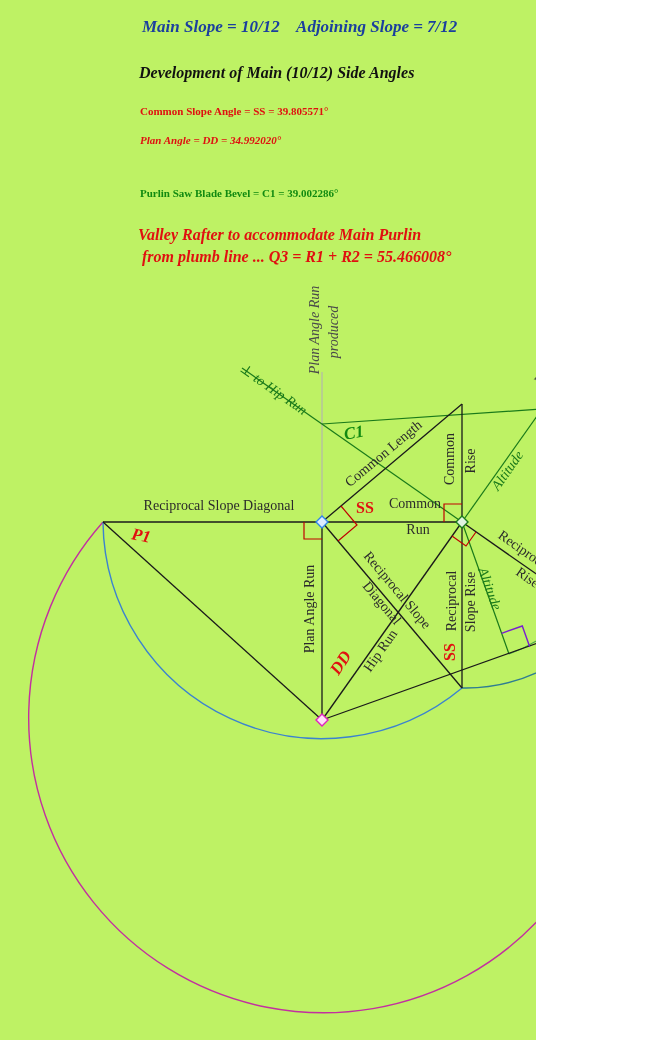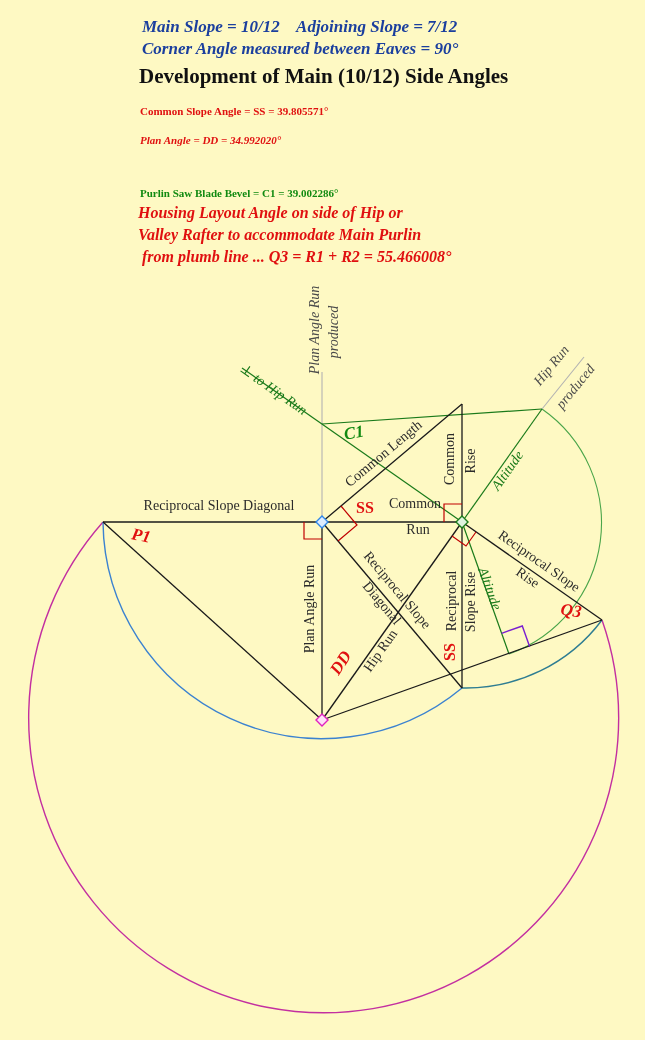--- a/index.html
+++ b/index.html
@@ -1,22 +1,22 @@
 <!DOCTYPE html>
 <html style="--heading-blue: #1b3f9e; --red: #e01010; --green-letter: #118a11; --line-black: #1a1a1a; --line-gray: #b2b2b2; --line-green: #1a7a1a; --arc-blue: #3b82d0; --arc-teal: #2e7d92; --arc-magenta: #c32fa0; --arc-green: #4aa54a; --marker-red: #c00000; --marker-purple: #7a1fd0; --point-blue: #2e86e8; --point-magenta: #e020c0; --label-dark: #2b2b2b; --label-gray: #4a4a4a;"><head>
 <meta charset="utf-8">
 <style>
   html,body{margin:0;padding:0;background:#fff;}
-  #canvas{position:relative;width:645px;height:1040px;background:#fef9c3;overflow:hidden;
+  #canvas{position:relative;width:536px;height:1040px;background:#bef264;overflow:hidden;
           font-family:"Liberation Serif","DejaVu Serif",serif;}
   svg{position:absolute;left:0;top:0;}
   
   .txt{position:absolute;white-space:pre;}
   .hblue{color:var(--heading-blue);font-weight:bold;font-style:italic;font-size:17px;}
-  .hblack{color:#111;font-weight:bold;font-size:21px;}
+  .hblack{color:#111;font-weight:bold;font-style:italic;font-size:16px;}
   .res{font-weight:bold;font-size:11px;}
   .res.red{color:var(--red);}
   .res.green{color:var(--green-letter);margin-top:16px;}
   .housing{color:var(--red);font-weight:bold;font-style:italic;font-size:16px;}
   
   .lbl{position:absolute;font-size:14px;color:var(--label-dark);white-space:pre;line-height:1.05;}
   .lbl.gray{color:var(--label-gray);font-style:italic;}
   .lbl.grn{color:var(--line-green);font-style:italic;}
   .lbl.two{text-align:center;line-height:1.45;}
   .ang{position:absolute;font-weight:bold;font-style:italic;font-size:17px;color:var(--red);white-space:pre;}
@@ -35,28 +35,26 @@
   .ptblue{stroke:var(--point-blue);stroke-width:1.4;fill:#dcecff;}
   .ptgrn{stroke:var(--line-green);stroke-width:1.4;fill:#dff3df;}
   .ptmag{stroke:var(--point-magenta);stroke-width:1.4;fill:#ffe0f8;}
 </style>
 </head>
 <body>
 
 <div id="canvas">
 
   <div class="txt hblue" style="left:142px;top:17px;">Main Slope = 10/12    Adjoining Slope = 7/12</div>
-  <div class="txt hblue" style="left:142px;top:39px;">Corner Angle measured between Eaves = 90°</div>
   <div class="txt hblack" style="left:139px;top:64px;">Development of Main (10/12) Side Angles</div>
 
   <div class="txt res red" style="left:140px;top:105px;">Common Slope Angle = SS = 39.805571°</div>
   <div class="txt res red" style="left:140px;top:134px;font-style:italic;">Plan Angle = DD = 34.992020°</div>
   <div class="txt res green" style="left:140px;top:171px;">Purlin Saw Blade Bevel = C1 = 39.002286°</div>
 
-  <div class="txt housing" style="left:138px;top:204px;">Housing Layout Angle on side of Hip or</div>
   <div class="txt housing" style="left:138px;top:226px;">Valley Rafter to accommodate Main Purlin</div>
   <div class="txt housing" style="left:138px;top:248px;"> from plumb line ... Q3 = R1 + R2 = 55.466008°</div>
 
   <svg width="645" height="1040">
 
     <path class="arcmag" d="M 103 522 A 295 295 0 1 0 602 620"></path>
     <path class="arcblue" d="M 103 522 A 219 219 0 0 0 462 688"></path>
     <path class="arcteal" d="M 462 688 A 170 170 0 0 0 602 620"></path>
     <path class="arcgrn" d="M 542 409 A 139 139 0 0 1 509 654"></path>
 

